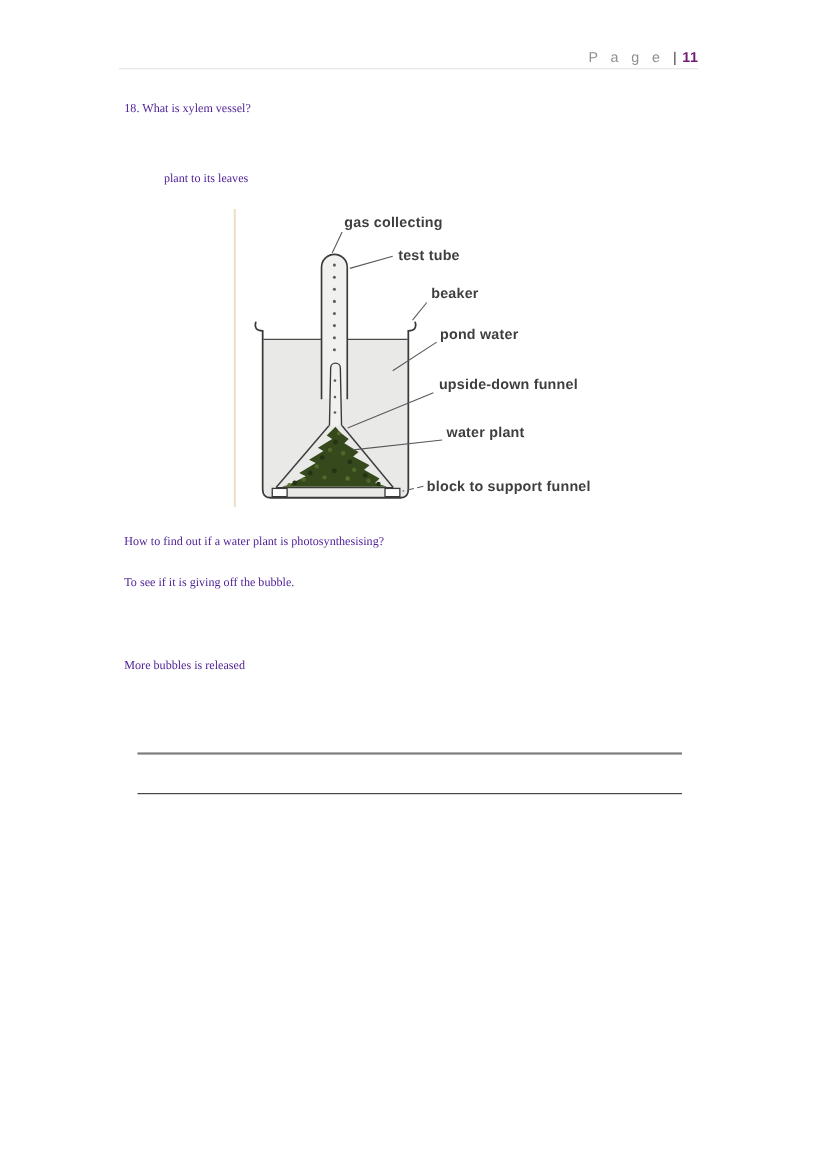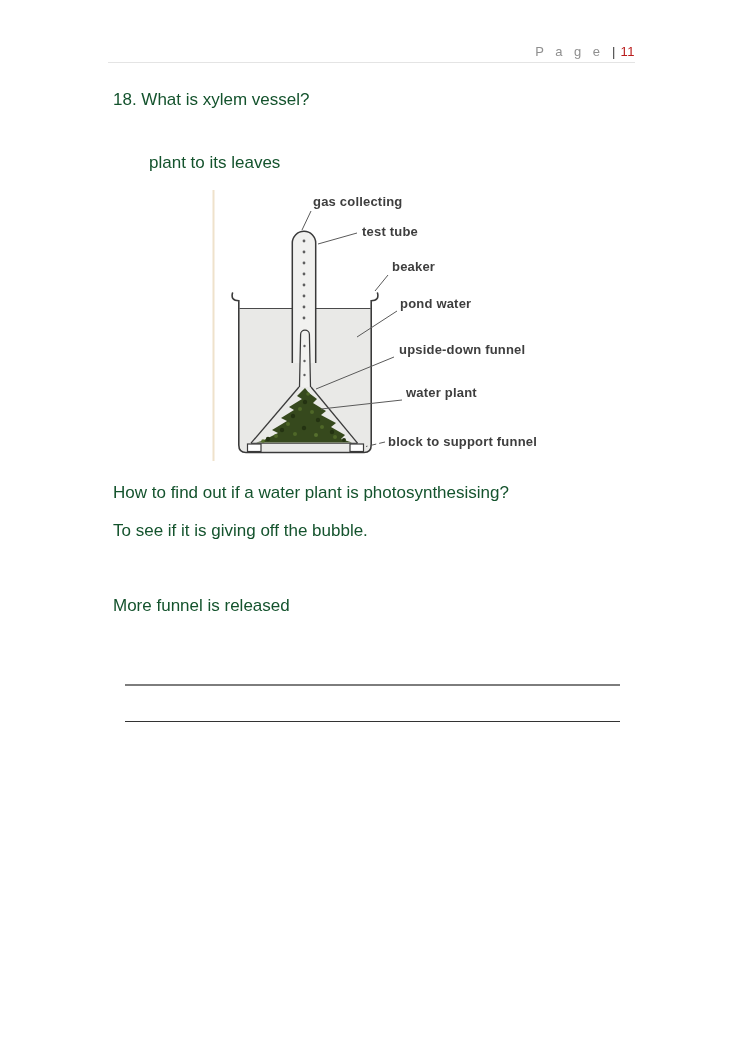--- a/index.html
+++ b/index.html
@@ -11,26 +11,26 @@
     color:#1e1e1e;
     overflow:hidden;
   }
   
   .hdr{
     position:absolute;top:44px;left:108px;width:527px;
     text-align:right;font-size:13px;line-height:15px;white-space:nowrap;
   }
   .hdr .pageword{color:#8f8f8f;letter-spacing:4px;}
   .hdr .sep{color:#3c3c3c;margin-left:8px;}
-  .hdr .pagenum{color:#b91c1c;font-weight:normal;margin-left:5px;letter-spacing:0.5px;}
+  .hdr .pagenum{color:#701a75;font-weight:bold;margin-left:5px;letter-spacing:0.5px;}
   .hdr-rule{position:absolute;top:62px;left:108px;width:527px;height:1px;background:#e4e4e4;}
   
   .tline{
     position:absolute;left:113px;
-    font-size:17px;line-height:15px;white-space:nowrap;color:#14532d;
+    font-size:11px;line-height:15px;white-space:nowrap;color:#4c1d95;font-family:Liberation Serif, serif;
   }
   
   .ans-rule-1{position:absolute;top:684px;left:125px;width:495px;height:0;border-top:2px solid #7d7d7d;}
   .ans-rule-2{position:absolute;top:721px;left:125px;width:495px;height:0;border-top:1.5px solid #333333;}
   
   .diagram{position:absolute;left:205px;top:188px;width:440px;height:277px;}
   .diagram svg{display:block;width:440px;height:277px;}
   .dlabel{
     font-family:"Liberation Sans", sans-serif;
     font-size:13px;font-weight:600;fill:#3e3e3e;letter-spacing:0.2px;
@@ -123,18 +123,18 @@
       <text class="dlabel" x="392" y="271">beaker</text>
       <text class="dlabel" x="400" y="308">pond water</text>
       <text class="dlabel" x="399" y="354">upside-down funnel</text>
       <text class="dlabel" x="406" y="397">water plant</text>
       <text class="dlabel" x="388" y="446">block to support funnel</text>
     </svg>
   </div>
 
   <div class="tline" style="top:485px;">How to find out if a water plant is photosynthesising?</div>
   <div class="tline" style="top:523px;">To see if it is giving off the bubble.</div>
-  <div class="tline" style="top:598px;">More funnel is released</div>
+  <div class="tline" style="top:598px;">More bubbles is released</div>
 
   <div class="ans-rule-1"></div>
   <div class="ans-rule-2"></div>
 
 </div>
 
 </body></html>

